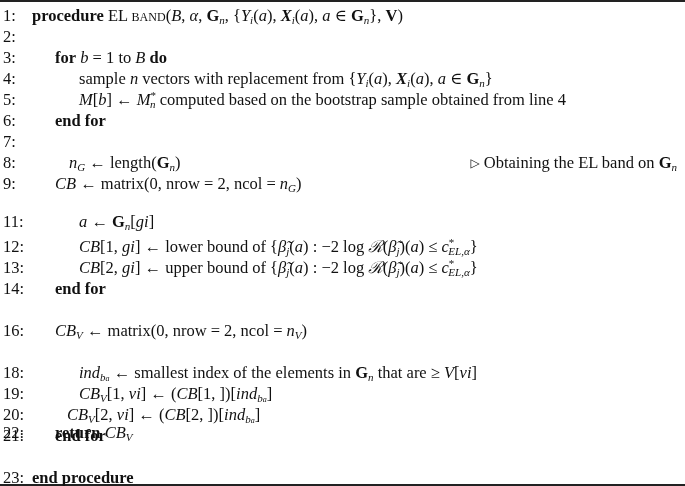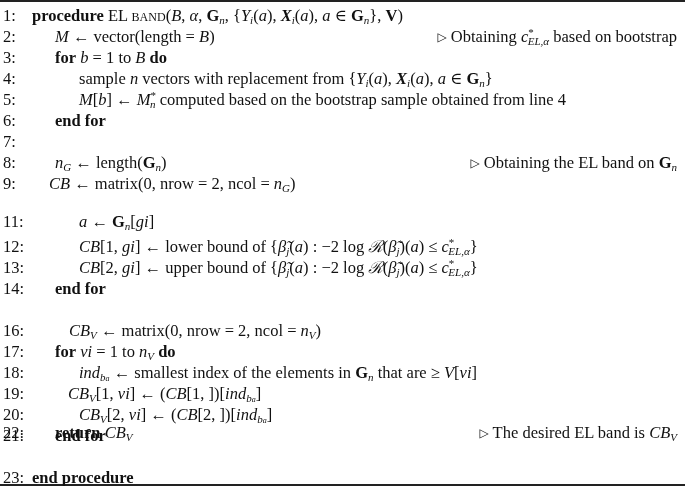--- a/index.html
+++ b/index.html
@@ -43,22 +43,20 @@
 
 <div class="algo">
 
   <div class="line" style="top:3px">
     <span class="ln">1:</span>
     <span class="code" style="left:32px"><span class="b">procedure</span> EL <span class="sc">band</span>(<span class="i">B</span>, <span class="i">α</span>, <span class="bf">G</span><sub class="i">n</sub>, {<span class="i">Y<sub>i</sub></span>(<span class="i">a</span>), <span class="bf i">X</span><sub class="i">i</sub>(<span class="i">a</span>), <span class="i">a</span> ∈ <span class="bf">G</span><sub class="i">n</sub>}, <span class="bf">V</span>)</span>
   </div>
 
   <div class="line" style="top:24px">
     <span class="ln">2:</span>
-    <span class="code" style="left:55px"><span class="i">M</span> ← vector(length = <span class="i">B</span>)</span>
-    <span class="cmt"><span class="tri">▷</span>Obtaining <span class="i">c</span><sup>*</sup><sub class="i" style="margin-left:-6px">EL,α</sub> based on bootstrap</span>
   </div>
 
   <div class="line" style="top:45px">
     <span class="ln">3:</span>
     <span class="code" style="left:55px"><span class="b">for</span> <span class="i">b</span> = 1 to <span class="i">B</span> <span class="b">do</span></span>
   </div>
 
   <div class="line" style="top:66px">
     <span class="ln">4:</span>
     <span class="code" style="left:79px">sample <span class="i">n</span> vectors with replacement from {<span class="i">Y<sub>i</sub></span>(<span class="i">a</span>), <span class="bf i">X</span><sub class="i">i</sub>(<span class="i">a</span>), <span class="i">a</span> ∈ <span class="bf">G</span><sub class="i">n</sub>}</span>
@@ -73,27 +71,27 @@
     <span class="ln">6:</span>
     <span class="code b" style="left:55px">end for</span>
   </div>
 
   <div class="line" style="top:129px">
     <span class="ln">7:</span>
   </div>
 
   <div class="line" style="top:150px">
     <span class="ln">8:</span>
-    <span class="code" style="left:55px"><span class="i">n<sub>G</sub></span> ← length(<span class="bf">G</span><sub class="i">n</sub>)</span>
+    <span class="code" style="left:69px"><span class="i">n<sub>G</sub></span> ← length(<span class="bf">G</span><sub class="i">n</sub>)</span>
     <span class="cmt"><span class="tri">▷</span>Obtaining the EL band on <span class="bf">G</span><sub class="i">n</sub></span>
   </div>
 
   <div class="line" style="top:171px">
     <span class="ln">9:</span>
-    <span class="code" style="left:49px"><span class="i">CB</span> ← matrix(0, nrow = 2, ncol = <span class="i">n<sub>G</sub></span>)</span>
+    <span class="code" style="left:55px"><span class="i">CB</span> ← matrix(0, nrow = 2, ncol = <span class="i">n<sub>G</sub></span>)</span>
   </div>
 
 
   <div class="line" style="top:209px">
     <span class="ln">11:</span>
     <span class="code" style="left:79px"><span class="i">a</span> ← <span class="bf">G</span><sub class="i">n</sub>[<span class="i">gi</span>]</span>
   </div>
 
   <div class="line" style="top:234px">
     <span class="ln">12:</span>
@@ -106,52 +104,47 @@
   </div>
 
   <div class="line" style="top:276px">
     <span class="ln">14:</span>
     <span class="code b" style="left:55px">end for</span>
   </div>
 
 
   <div class="line" style="top:318px">
     <span class="ln">16:</span>
-    <span class="code" style="left:69px"><span class="i">CB<sub>V</sub></span> ← matrix(0, nrow = 2, ncol = <span class="i">n<sub>V</sub></span>)</span>
+    <span class="code" style="left:55px"><span class="i">CB<sub>V</sub></span> ← matrix(0, nrow = 2, ncol = <span class="i">n<sub>V</sub></span>)</span>
   </div>
 
-  <div class="line" style="top:339px">
-    <span class="ln">17:</span>
-    <span class="code" style="left:55px"><span class="b">for</span> <span class="i">vi</span> = 1 to <span class="i">n<sub>V</sub></span> <span class="b">do</span></span>
-  </div>
 
   <div class="line" style="top:360px">
     <span class="ln">18:</span>
     <span class="code" style="left:79px"><span class="i">ind<sub>b<span style="font-size:8px">a</span></sub></span> ← smallest index of the elements in <span class="bf">G</span><sub class="i">n</sub> that are ≥ <span class="i">V</span>[<span class="i">vi</span>]</span>
   </div>
 
   <div class="line" style="top:381px">
     <span class="ln">19:</span>
-    <span class="code" style="left:68px"><span class="i">CB<sub>V</sub></span>[1, <span class="i">vi</span>] ← (<span class="i">CB</span>[1, ])[<span class="i">ind<sub>b<span style="font-size:8px">a</span></sub></span>]</span>
+    <span class="code" style="left:79px"><span class="i">CB<sub>V</sub></span>[1, <span class="i">vi</span>] ← (<span class="i">CB</span>[1, ])[<span class="i">ind<sub>b<span style="font-size:8px">a</span></sub></span>]</span>
   </div>
 
   <div class="line" style="top:402px">
     <span class="ln">20:</span>
-    <span class="code" style="left:79px"><span class="i">CB<sub>V</sub></span>[2, <span class="i">vi</span>] ← (<span class="i">CB</span>[2, ])[<span class="i">ind<sub>b<span style="font-size:8px">a</span></sub></span>]</span>
+    <span class="code" style="left:67px"><span class="i">CB<sub>V</sub></span>[2, <span class="i">vi</span>] ← (<span class="i">CB</span>[2, ])[<span class="i">ind<sub>b<span style="font-size:8px">a</span></sub></span>]</span>
   </div>
 
   <div class="line" style="top:423px">
     <span class="ln">21:</span>
     <span class="code b" style="left:55px">end for</span>
   </div>
 
   <div class="line" style="top:420px">
     <span class="ln">22:</span>
     <span class="code" style="left:55px"><span class="b">return</span> <span class="i">CB<sub>V</sub></span></span>
-    <span class="cmt"><span class="tri">▷</span>The desired EL band is <span class="i">CB<sub>V</sub></span></span>
   </div>
 
   <div class="line" style="top:465px">
     <span class="ln">23:</span>
     <span class="code b" style="left:32px">end procedure</span>
   </div>
 
 </div>
 
 </body></html>

